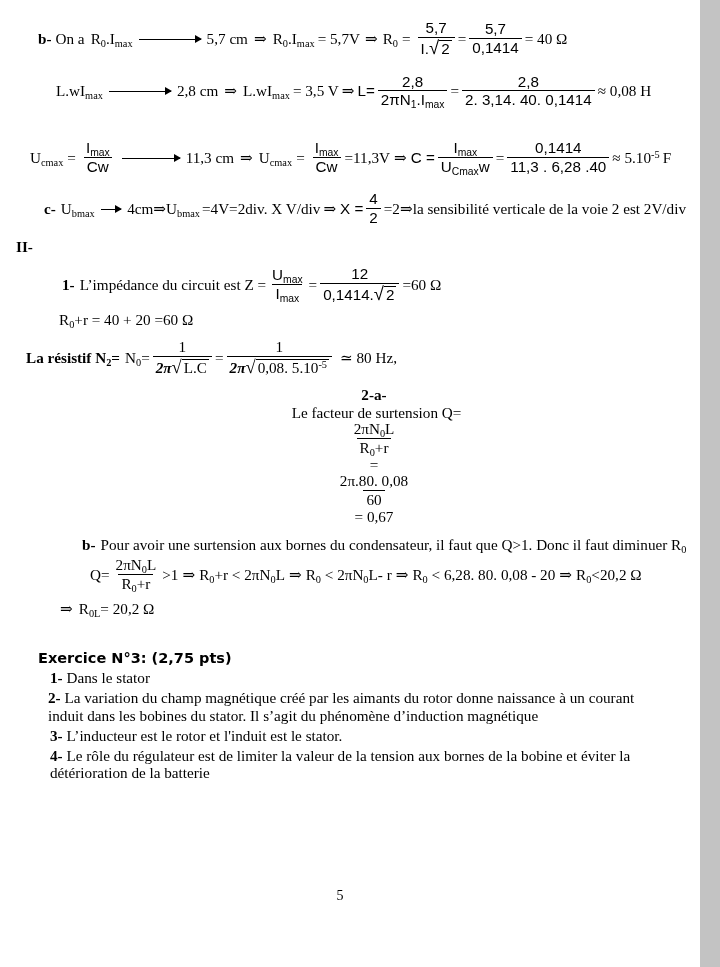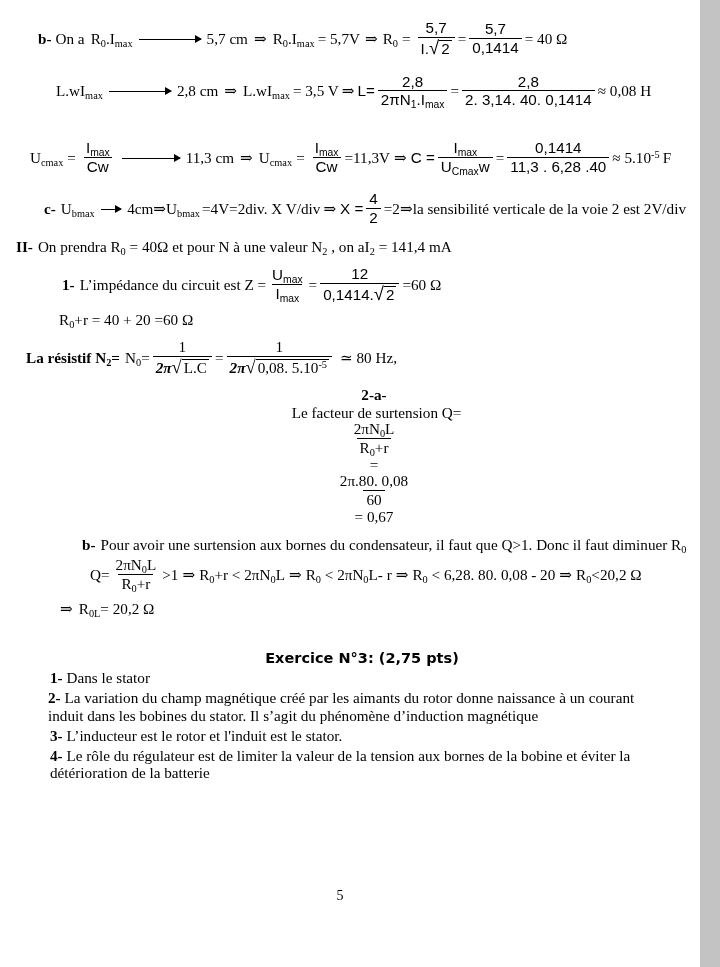--- a/index.html
+++ b/index.html
@@ -215,25 +215,22 @@
     <span class="ms" style="margin-left:4px;">X =</span>
     <span class="frac ms">
       <span class="num">4</span>
       <span class="den">2</span>
     </span>
     <span>=2</span>
     <span>⇒</span>
     <span>la sensibilité verticale de la voie 2 est 2V/div</span>
   </div>
 
-  <div class="row blk" style="margin-top:12px; margin-left:2px;">
+  <div class="row blk" style="margin-top:12px; margin-left:2px;gap:20px;">
     <span class="b">II-</span>
-    <span style="margin-left:5px;">
-      <span>On prendra R</span><sub>0</sub><span> = 40Ω et pour N à une valeur N</span><sub>2</sub><span> , on aI</span><sub>2</sub><span> = 141,4 mA</span>
-    </span>
   </div>
 
   <div class="row blk" style="margin-top:10px; margin-left:48px;">
     <span class="b">1-</span>
     <span style="margin-left:5px;">L’impédance du circuit est Z =</span>
     <span class="frac ms">
       <span class="num"><span>U</span><sub>max</sub></span>
       <span class="den"><span>I</span><sub>max</sub></span>
     </span>
     <span>=</span>
@@ -308,21 +305,21 @@
     <span><span>R</span><sub>0</sub><span> &lt; 6,28. 80. 0,08 - 20</span></span>
     <span style="margin:0 4px;">⇒</span>
     <span><span>R</span><sub>0</sub><span>&lt;20,2 Ω</span></span>
   </div>
 
   <div class="row blk" style="margin-top:8px; margin-left:46px;">
     <span>⇒</span>
     <span style="margin-left:6px;"><span>R</span><sub>0L</sub><span>= 20,2 Ω</span></span>
   </div>
 
-  <div class="row" style="margin-top:32px; margin-left:24px;flex-direction:column;">
+  <div class="row" style="margin-top:32px; margin-left:24px;">
     <span class="exheader">Exercice N°3: (2,75 pts)</span>
   </div>
 
   <div class="answers" style="margin-left:36px; max-width:610px;">
     <div class="ln">
       <span class="b">1-</span>
       <span>Dans le stator</span>
     </div>
     <div class="ln" style="margin-left:-2px;">
       <span class="b">2-</span>

